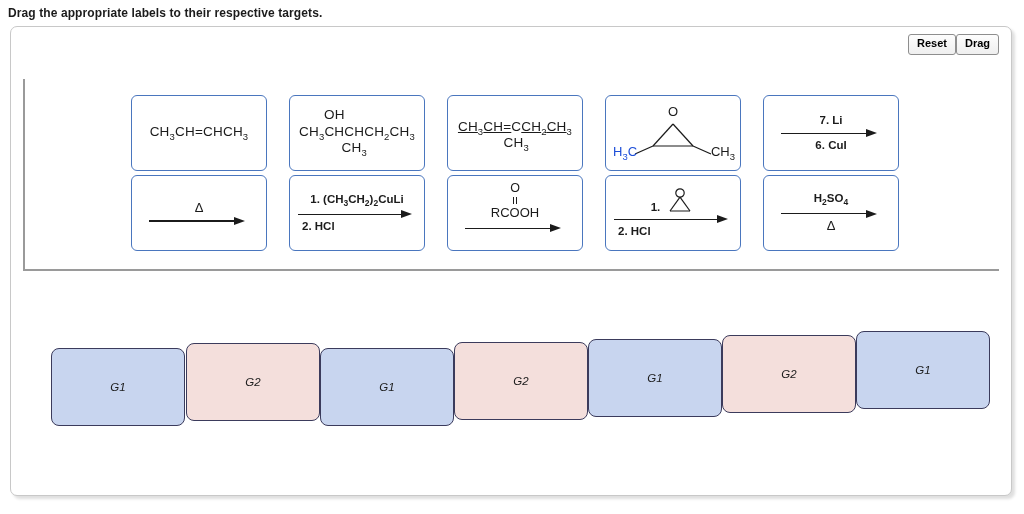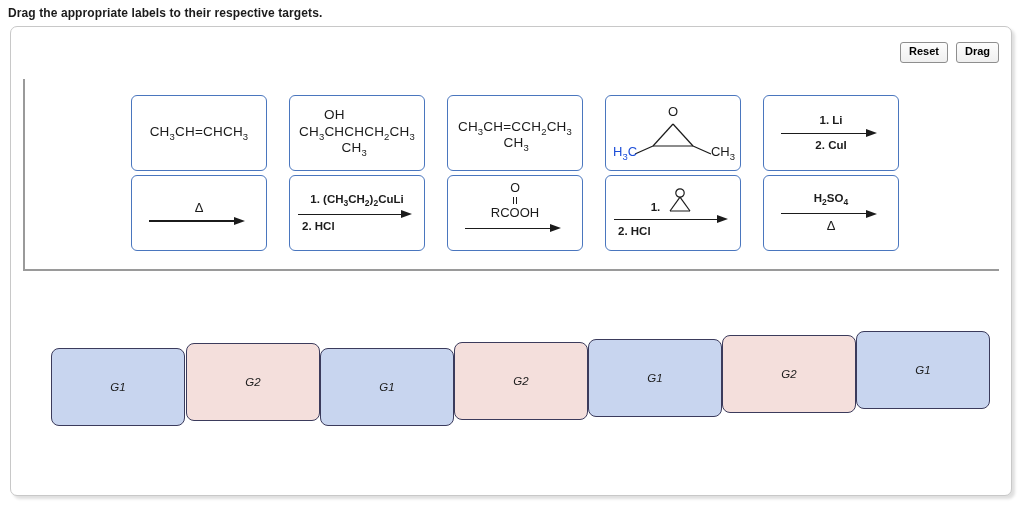--- a/index.html
+++ b/index.html
@@ -38,23 +38,23 @@
     background: #ffffff;
     border: 1px solid #c8c8c8;
     border-radius: 7px;
     box-shadow: 3px 3px 3px rgba(0,0,0,0.13);
   }
 
   
   .toolbar {
     position: absolute;
     right: 12px;
-    top: 15px;
-    display: flex;
-    gap: 8px;
+    top: 7px;
+    display: flex;
+    gap: 0;
   }
   .tb-btn {
     font-family: "Liberation Sans", sans-serif;
     font-size: 11px;
     font-weight: bold;
     color: #000000;
     background: linear-gradient(#fdfdfd, #efefef);
     border: 1px solid #8e8e8e;
     border-radius: 3px;
     padding: 3px 8px 4px 8px;
@@ -307,21 +307,21 @@
           <div class="card">
             <div class="card-inner">
               <span class="formula" style="position:relative;">CH<sub>3</sub><span class="branch-wrap"><span class="branch-top" style="bottom:112%;"><span class="above">OH</span><span class="bond-v"></span></span>CH</span><span class="branch-wrap"><span class="branch-bot" style="top:104%;"><span class="bond-v"></span><span class="above">CH<sub>3</sub></span></span>CH</span>CH<sub>2</sub>CH<sub>3</sub></span>
             </div>
           </div>
         </div>
 
         <div class="slot">
           <div class="card">
             <div class="card-inner">
-              <span class="formula" style="position:relative; top:-5px;">CH<sub>3</sub>CH=<span class="branch-wrap"><span class="branch-bot" style="top:104%;"><span class="bond-v"></span><span class="above">CH<sub>3</sub></span></span>C</span>CH<sub>2</sub>CH<sub>3</sub></span>
+              <span class="formula" style="position:relative; top:-5px;text-decoration:underline;">CH<sub>3</sub>CH=<span class="branch-wrap"><span class="branch-bot" style="top:104%;"><span class="bond-v"></span><span class="above">CH<sub>3</sub></span></span>C</span>CH<sub>2</sub>CH<sub>3</sub></span>
             </div>
           </div>
         </div>
 
         <div class="slot">
           <div class="card">
             <div class="card-inner">
               <div class="epox">
                 <span class="o-label">O</span>
                 <svg width="108" height="58" viewBox="0 0 108 58">
@@ -335,23 +335,23 @@
                 <span class="lbl-right">CH<sub style="font-size:9.5px;">3</sub></span>
               </div>
             </div>
           </div>
         </div>
 
         <div class="slot">
           <div class="card">
             <div class="card-inner">
               <div class="arrow-block">
-                <span class="arrow-label">1. Li</span>
+                <span class="arrow-label">7. Li</span>
                 <span class="arrow-line short"></span>
-                <span class="arrow-label">2. CuI</span>
+                <span class="arrow-label">6. CuI</span>
               </div>
             </div>
           </div>
         </div>
       </div>
 
       <div class="bank-row r2">
 
         <div class="slot lead">
           <div class="card">

